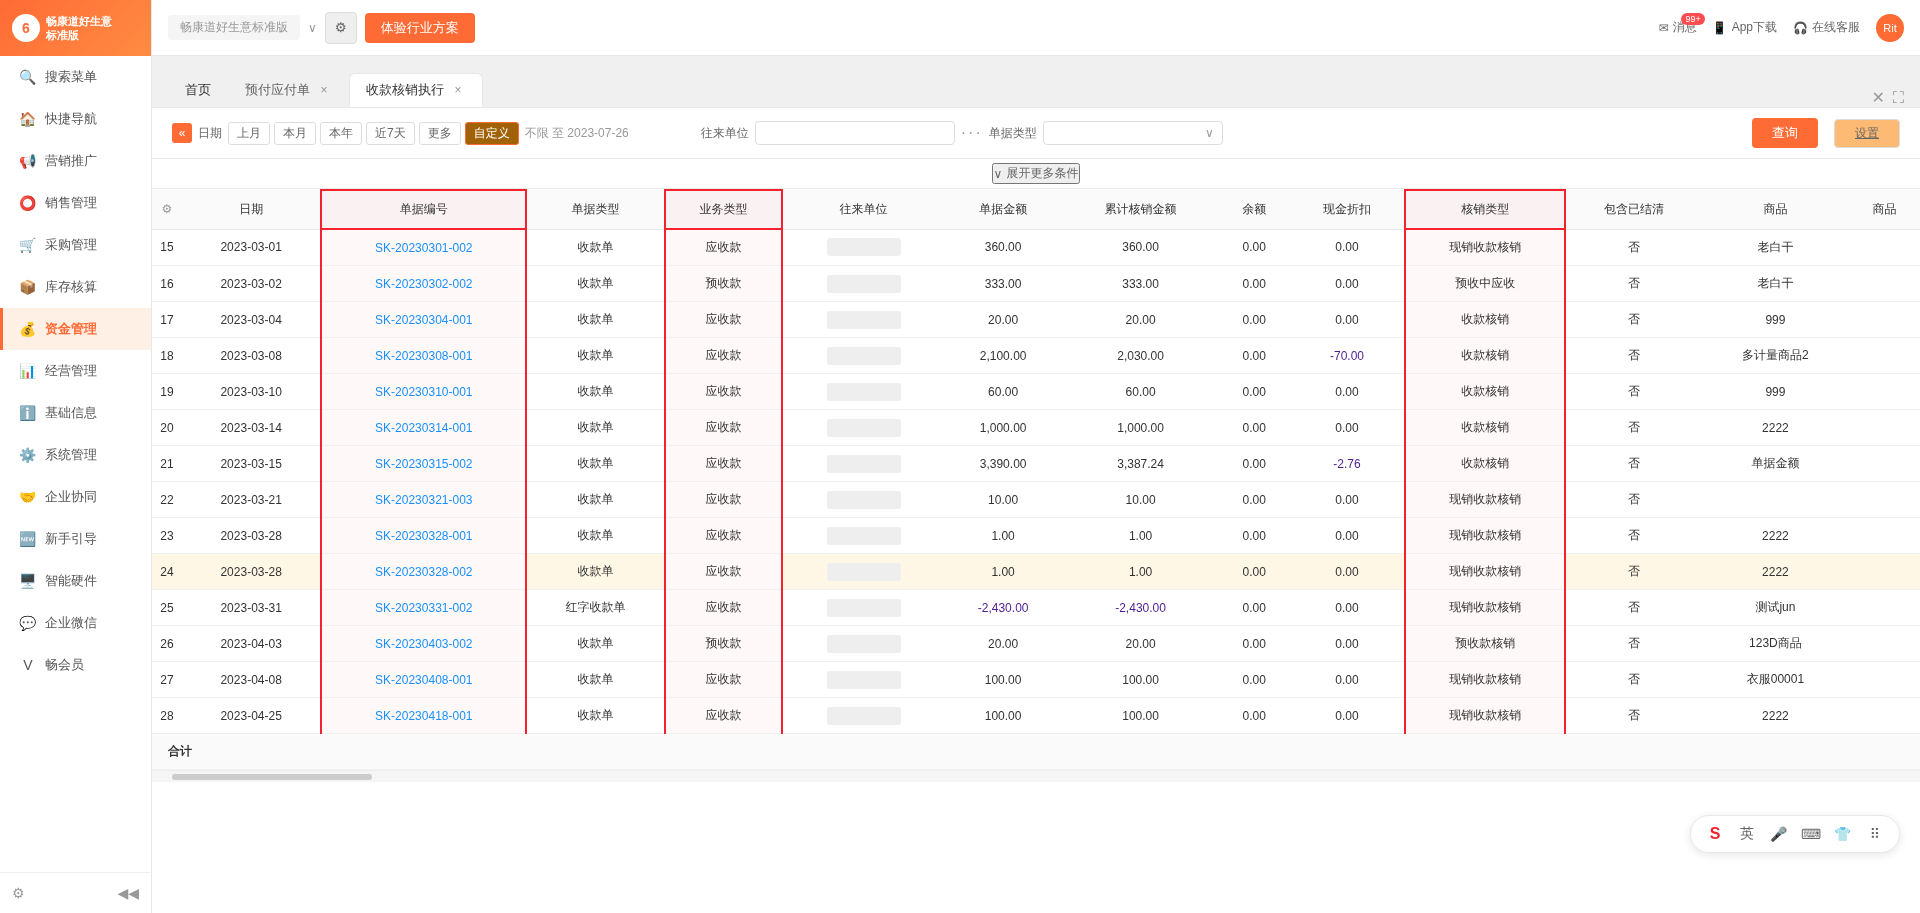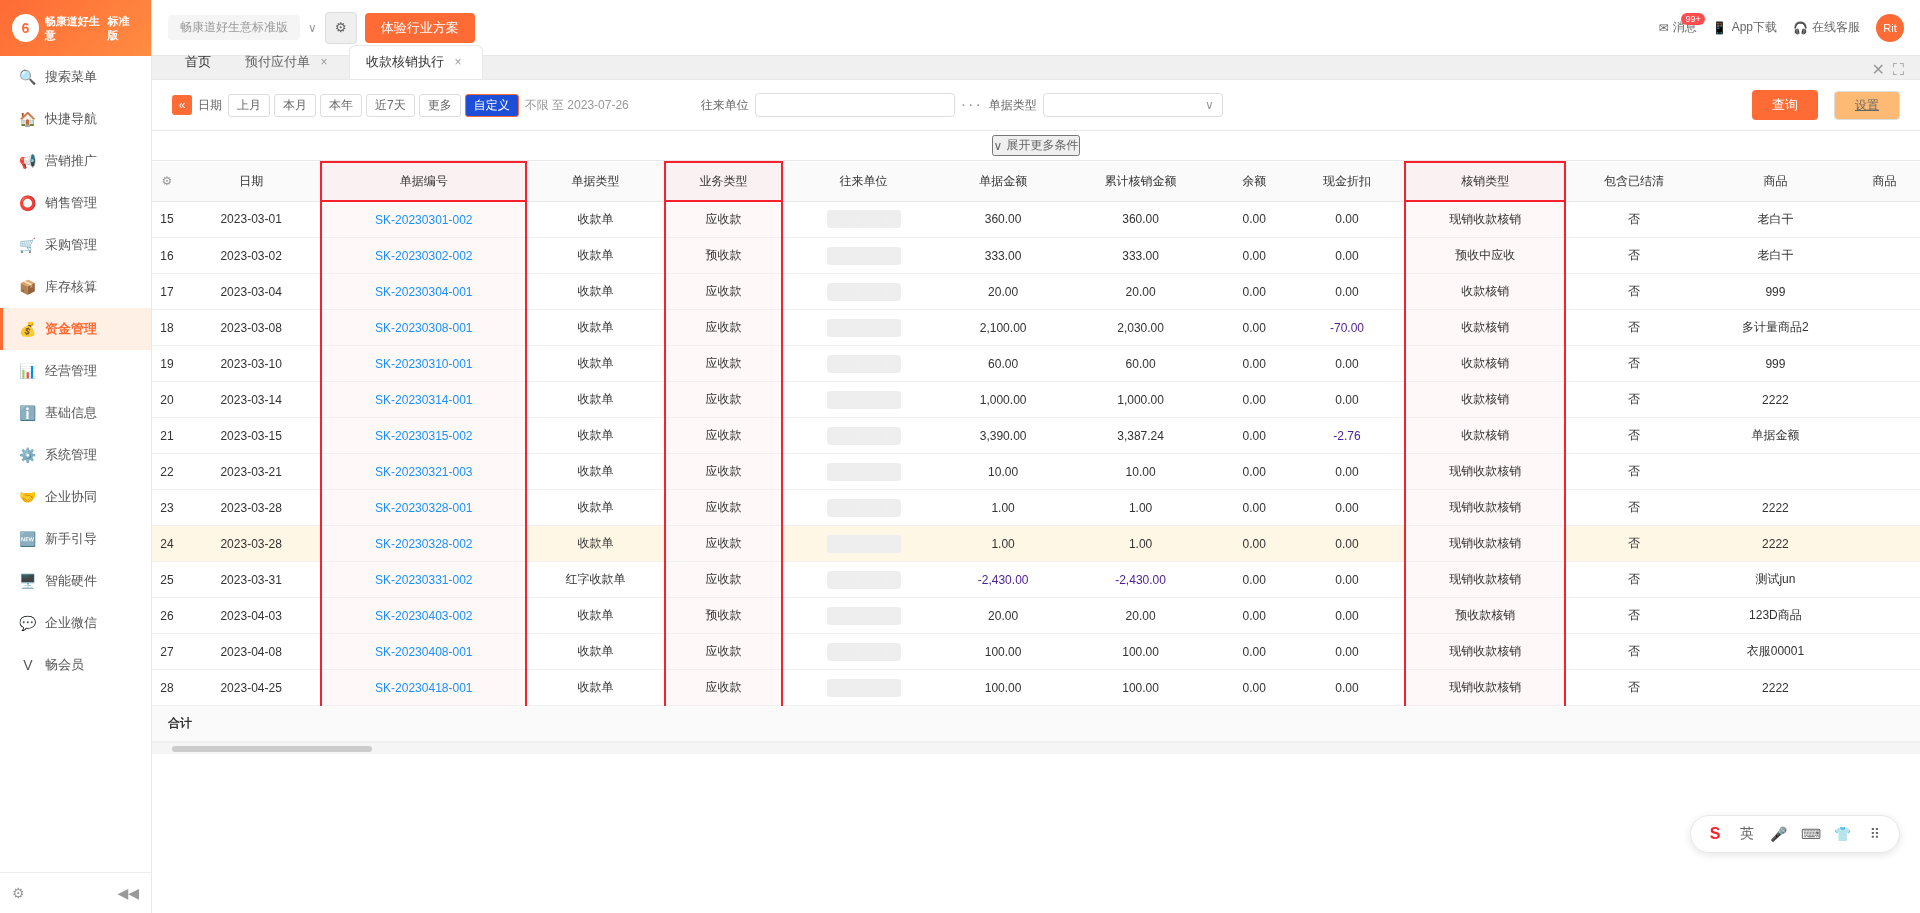--- a/index.html
+++ b/index.html
@@ -2,21 +2,21 @@
 <html><head>
   <meta charset="utf-8">
   <style>
     * { box-sizing: border-box; margin: 0; padding: 0; }
     body { font-family: 'Microsoft YaHei', Arial, sans-serif; font-size: 12px; background: #f5f5f5; display: flex; height: 913px; overflow: hidden; }
 
     
     .sidebar { width: 152px; background: #fff; border-right: 1px solid #e8e8e8; display: flex; flex-direction: column; flex-shrink: 0; }
     .sidebar-logo { height: 56px; background: linear-gradient(135deg, #ff6b35, #ff8c42); display: flex; align-items: center; padding: 0 12px; color: white; font-weight: bold; font-size: 13px; }
     .sidebar-logo .logo-icon { width: 28px; height: 28px; background: white; border-radius: 50%; display: flex; align-items: center; justify-content: center; color: #ff6b35; font-weight: bold; font-size: 14px; margin-right: 6px; }
-    .sidebar-logo .logo-text { display: flex; flex-direction: row; font-size: 11px; line-height: 1.3; }
+    .sidebar-logo .logo-text { display: flex; flex-direction: column; font-size: 11px; line-height: 1.3; }
     .sidebar-menu { flex: 1; overflow-y: auto; }
     .sidebar-item { display: flex; align-items: center; padding: 12px 16px; cursor: pointer; color: #555; font-size: 13px; border-left: 3px solid transparent; }
     .sidebar-item.active { background: #fff0e6; color: #ff6b35; border-left-color: #ff6b35; font-weight: bold; }
     .sidebar-item .si-icon { width: 18px; height: 18px; margin-right: 8px; display: flex; align-items: center; justify-content: center; font-size: 14px; }
     .sidebar-bottom { padding: 12px; display: flex; justify-content: space-between; border-top: 1px solid #eee; }
     .sidebar-bottom-btn { color: #999; cursor: pointer; font-size: 14px; }
 
     
     .main { flex: 1; display: flex; flex-direction: column; overflow: hidden; }
 
@@ -26,21 +26,21 @@
     .breadcrumb-text { color: #999; font-size: 12px; background: #f5f5f5; padding: 4px 12px; border-radius: 4px; }
     .dropdown-arrow { color: #999; font-size: 12px; }
     .settings-btn { width: 32px; height: 32px; border: 1px solid #ddd; border-radius: 4px; display: flex; align-items: center; justify-content: center; cursor: pointer; color: #666; }
     .industry-btn { background: #ff6b35; color: white; border: none; padding: 6px 16px; border-radius: 4px; cursor: pointer; font-size: 13px; }
     .top-right { display: flex; align-items: center; gap: 16px; margin-left: auto; }
     .top-icon-item { display: flex; align-items: center; gap: 4px; color: #666; font-size: 12px; cursor: pointer; position: relative; }
     .badge { background: #ff4d4f; color: white; font-size: 9px; padding: 1px 4px; border-radius: 8px; position: absolute; top: -6px; right: -8px; }
     .user-avatar { width: 28px; height: 28px; background: #ff6b35; border-radius: 50%; color: white; display: flex; align-items: center; justify-content: center; font-size: 11px; }
 
     
-    .tab-bar { height: 24px; background: #f0f0f0; display: flex; align-items: flex-end; padding: 0 16px; border-bottom: 1px solid #e8e8e8; }
+    .tab-bar { height: 52px; background: #f0f0f0; display: flex; align-items: flex-end; padding: 0 16px; border-bottom: 1px solid #e8e8e8; }
     .tab-item { height: 34px; padding: 0 16px; display: flex; align-items: center; gap: 6px; cursor: pointer; color: #666; font-size: 13px; border-radius: 6px 6px 0 0; border: 1px solid transparent; position: relative; }
     .tab-item.active { background: #fff; color: #333; border-color: #e8e8e8; border-bottom-color: #fff; }
     .tab-item .tab-close { color: #999; font-size: 12px; cursor: pointer; width: 16px; height: 16px; display: flex; align-items: center; justify-content: center; border-radius: 50%; }
     .tab-bar-right { margin-left: auto; display: flex; align-items: center; gap: 8px; }
     .tab-bar-icon { color: #999; cursor: pointer; font-size: 16px; }
     .home-tab { color: #333; }
 
     
     .page-content { flex: 1; overflow: hidden; display: flex; flex-direction: column; background: #f5f5f5; padding: 0; }
 
@@ -48,21 +48,21 @@
     .page-header { background: #fff; padding: 16px 20px 12px; border-bottom: 1px solid #e8e8e8; display: flex; align-items: center; justify-content: space-between; }
     .page-title { font-size: 18px; font-weight: bold; color: #333; }
     .page-header-actions { display: flex; gap: 8px; }
     .action-btn { display: flex; align-items: center; gap: 4px; padding: 4px 10px; border: 1px solid #ddd; border-radius: 4px; cursor: pointer; color: #666; font-size: 12px; background: white; }
 
     
     .filter-bar { background: #fff; padding: 10px 20px; border-bottom: 1px solid #e8e8e8; display: flex; align-items: center; gap: 16px; flex-wrap: wrap; }
     .filter-label { color: #666; font-size: 12px; white-space: nowrap; }
     .filter-date-btns { display: flex; gap: 4px; }
     .date-btn { padding: 2px 8px; border: 1px solid #ddd; border-radius: 3px; cursor: pointer; color: #666; font-size: 12px; background: white; }
-    .date-btn.custom { background: #1d4ed8; color: white; border-color: #ff6b35; }
+    .date-btn.custom { background: #a16207; color: white; border-color: #ff6b35; }
     .date-range-text { color: #999; font-size: 12px; }
     .filter-input { border: 1px solid #ddd; border-radius: 4px; padding: 4px 8px; font-size: 12px; width: 200px; color: #999; }
     .filter-dots { color: #999; font-size: 16px; letter-spacing: 2px; }
     .filter-select { border: 1px solid #ddd; border-radius: 4px; padding: 4px 8px; font-size: 12px; width: 180px; color: #999; display: flex; align-items: center; justify-content: space-between; background: white; }
     .query-btn { background: #ff6b35; color: white; border: none; padding: 6px 20px; border-radius: 4px; cursor: pointer; font-size: 13px; }
     .setting-btn { background: #fdba74; color: #666; border: 1px solid #ddd; padding: 5px 20px; border-radius: 4px; cursor: pointer; font-size: 12px; text-decoration: underline; }
 
     
     .expand-row { background: #fff; padding: 4px 20px; border-bottom: 1px solid #e8e8e8; display: flex; justify-content: center; }
     .expand-btn { color: #666; font-size: 12px; cursor: pointer; display: flex; align-items: center; gap: 4px; }

